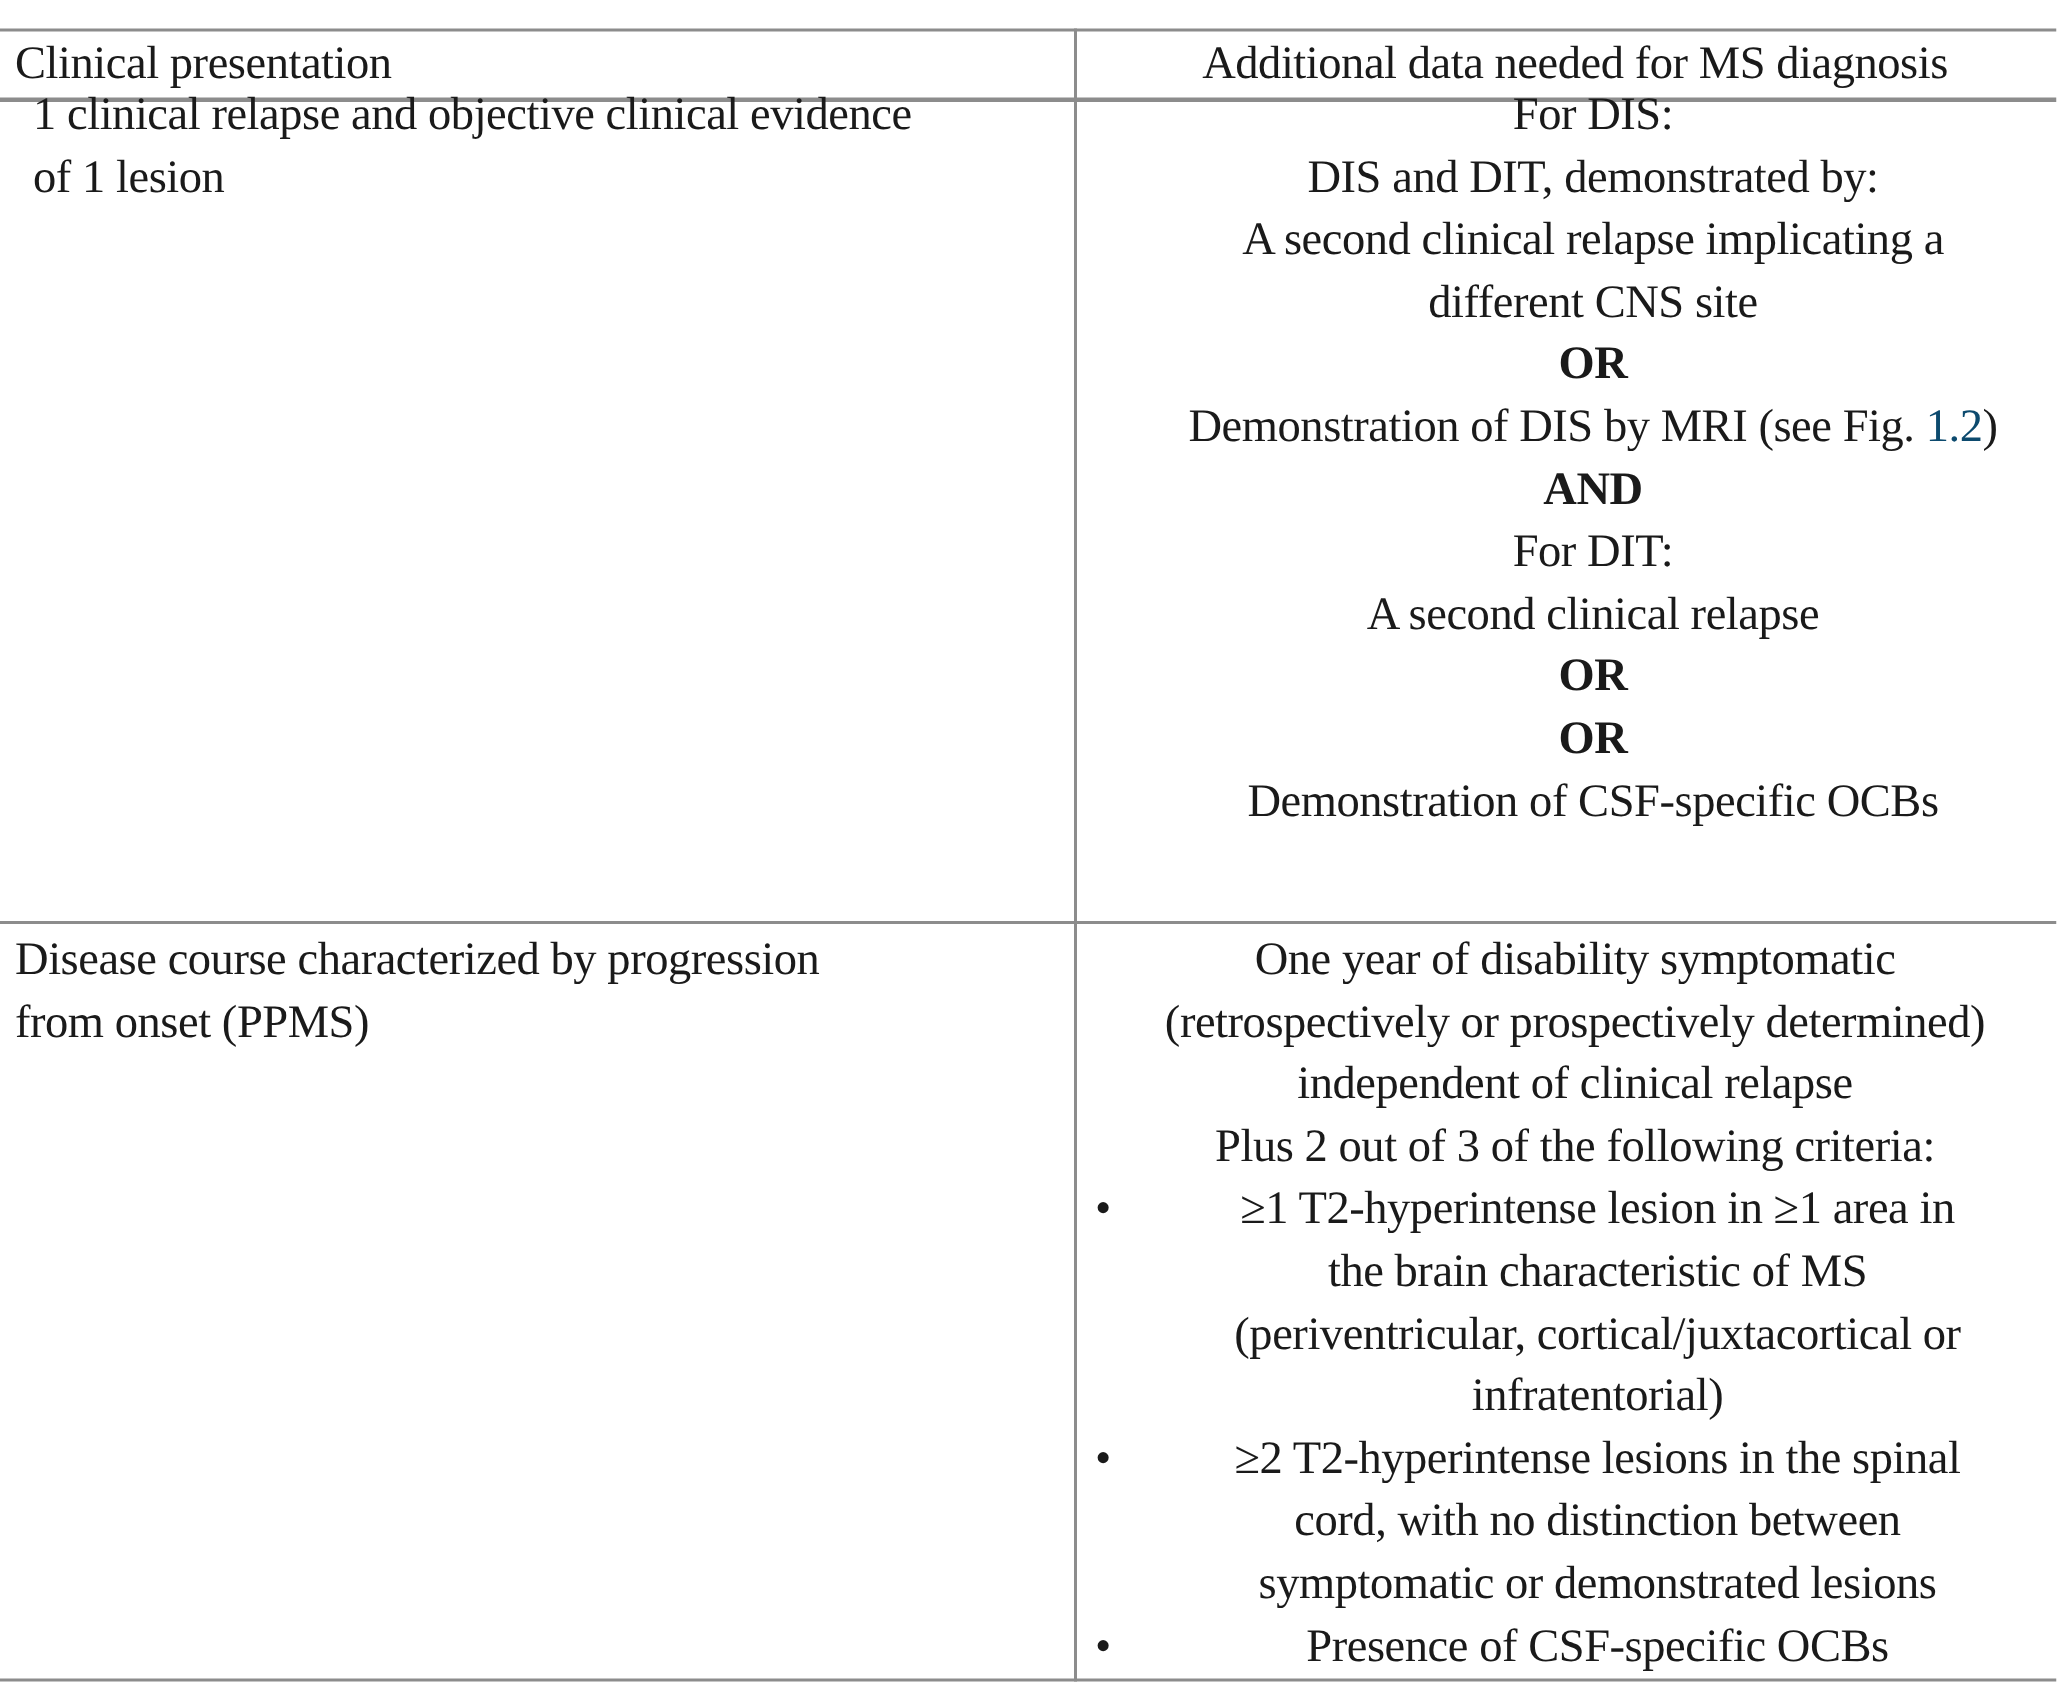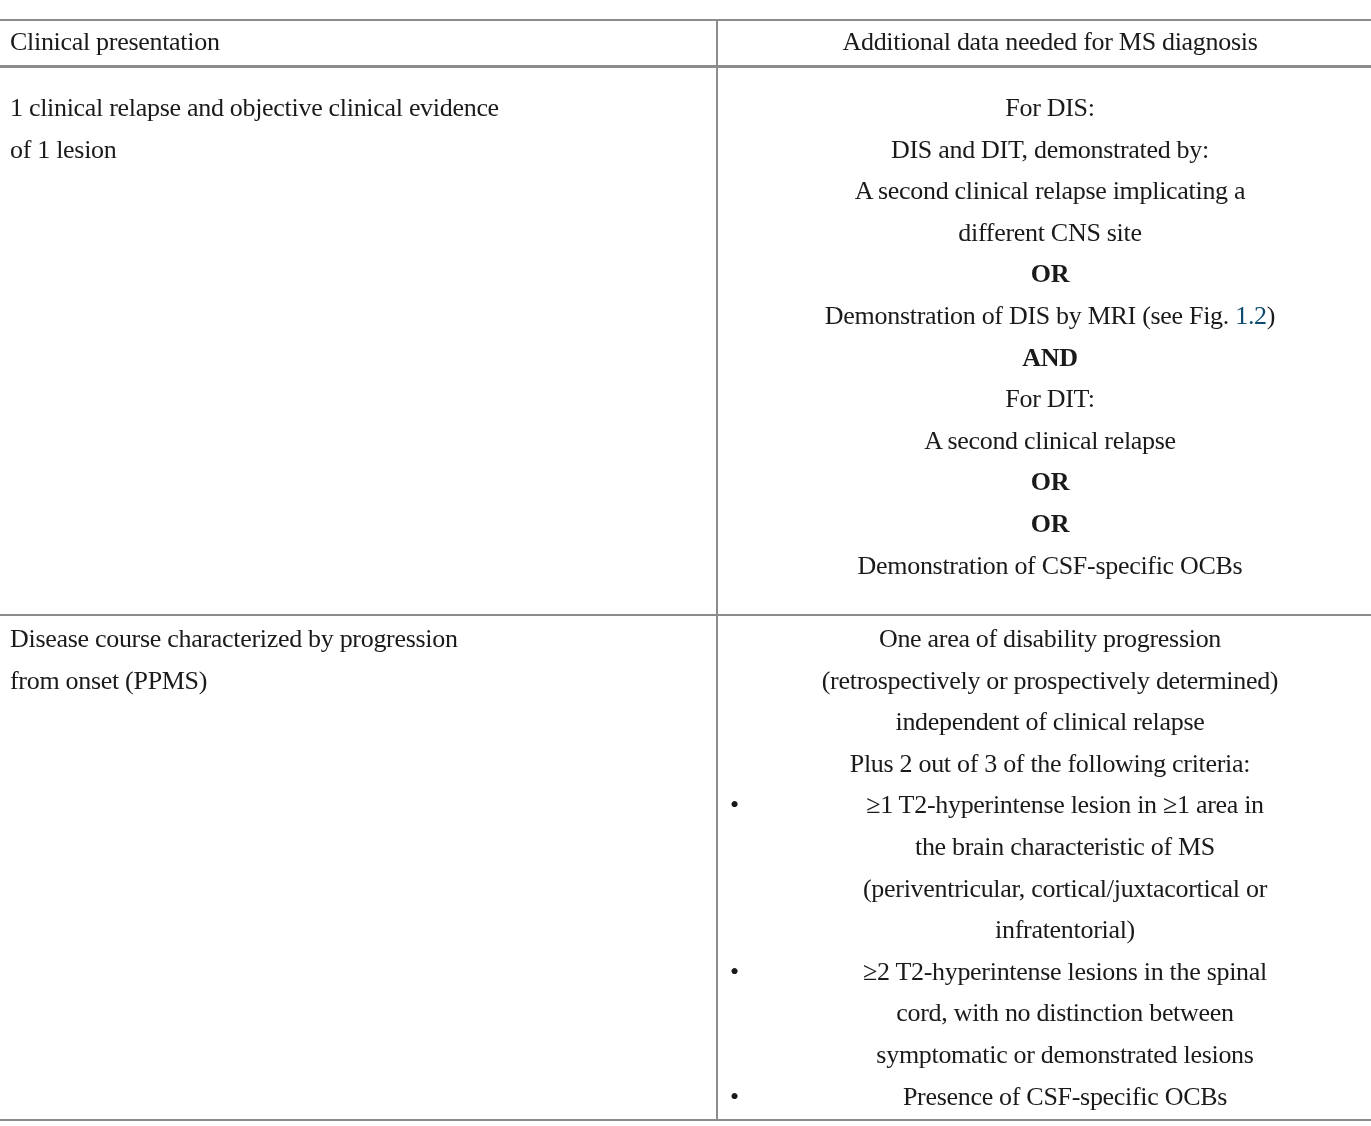--- a/index.html
+++ b/index.html
@@ -46,28 +46,28 @@
       background: #8c8c8c;
     }
     .vrule {
       position: absolute;
       left: 716px; top: 0;
       width: 2px; height: 1102px;
       background: #8c8c8c;
     }
     .cell {
       position: absolute;
-      font-size: 26px;
+      font-size: 31px;
       line-height: 41.6px;
       letter-spacing: -0.3px;
     }
     .col1 { left: 10px; width: 700px; }
     .col2 { left: 730px; width: 640px; text-align: center; }
     .header-cell { top: 2px; }
-    .row1 { top: 68px; }
+    .row1 { top: 36px; margin-left: 12px; }
     .row2 { top: 599px; }
     .line { display: block; white-space: nowrap; }
     .bold { font-weight: bold; }
     .link { color: #0c4a6e; }
     .bullet {
       display: block;
       position: relative;
       padding-left: 30px;
       white-space: nowrap;
     }
@@ -111,21 +111,21 @@
     <span class="line bold">OR</span>
     <span class="line bold">OR</span>
     <span class="line">Demonstration of CSF-specific OCBs</span>
   </div>
 
   <div class="cell col1 row2">
     <span class="line">Disease course characterized by progression</span>
     <span class="line">from onset (PPMS)</span>
   </div>
   <div class="cell col2 row2">
-    <span class="line">One area of disability progression</span>
+    <span class="line">One year of disability symptomatic</span>
     <span class="line">(retrospectively or prospectively determined)</span>
     <span class="line">independent of clinical relapse</span>
     <span class="line">Plus 2 out of 3 of the following criteria:</span>
 
     <div class="bullet">
       <span class="dot">•</span>
       <span class="line">≥1 T2-hyperintense lesion in ≥1 area in</span>
       <span class="line">the brain characteristic of MS</span>
       <span class="line">(periventricular, cortical/juxtacortical or</span>
       <span class="line">infratentorial)</span>

